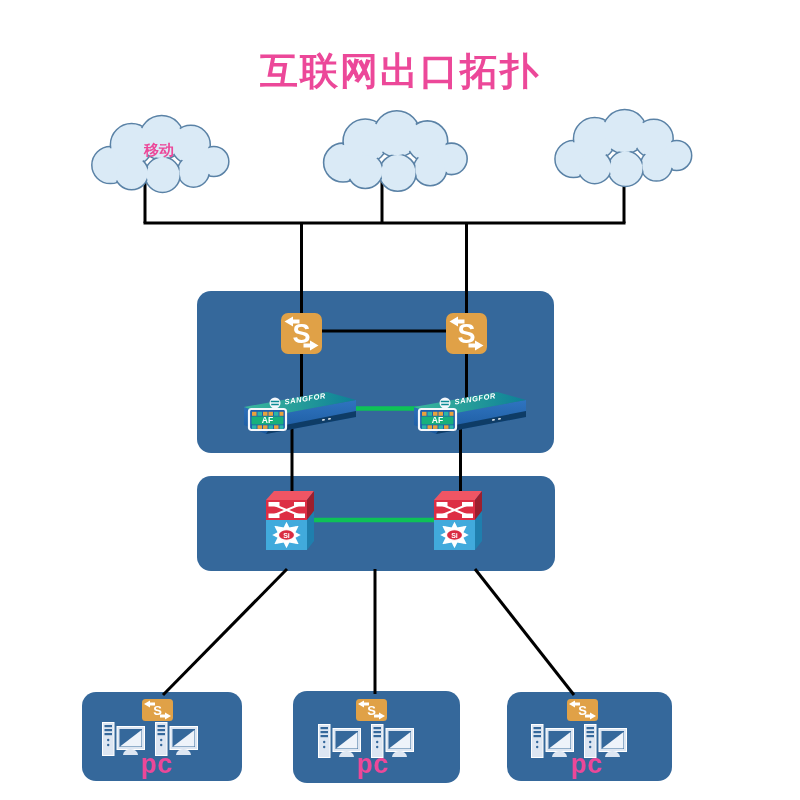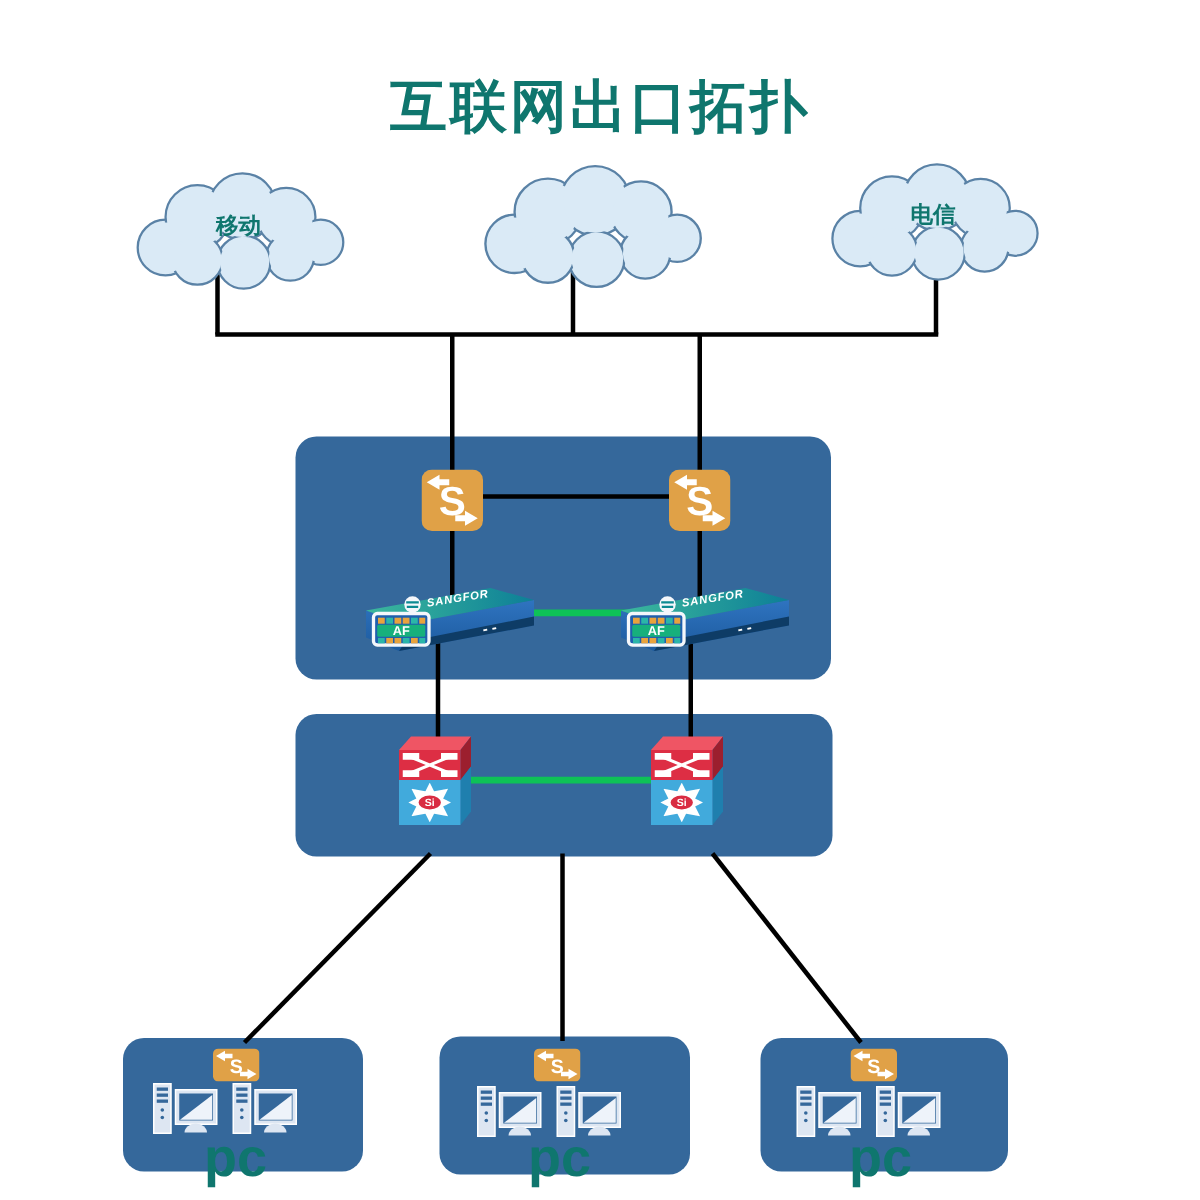--- a/index.html
+++ b/index.html
@@ -1,24 +1,24 @@
 <!DOCTYPE html>
 <html><head>
 <meta charset="utf-8">
 <style>
   html,body{margin:0;padding:0;background:#fff;}
   .canvas{position:relative;width:800px;height:800px;background:#ffffff;
           font-family:"Liberation Sans",sans-serif;overflow:hidden;}
   .panel{position:absolute;background:#35689b;border-radius:14px;z-index:10;}
   .lines{position:absolute;left:0;top:0;z-index:20;}
   .node{position:absolute;z-index:30;}
-  .lbl{position:absolute;z-index:40;color:#0f766e;text-align:center;}
+  .lbl{position:absolute;z-index:40;color:#ec4899;text-align:center;}
   .title{left:0;right:0;top:46px;font-size:38px;font-weight:700;letter-spacing:2px;}
   .cloud-lbl{font-size:15px;font-weight:700;}
-  .pc-lbl{font-size:36px;font-weight:600;}
+  .pc-lbl{font-size:27px;font-weight:600;font-family:Liberation Mono, monospace;}
   svg text{font-family:"Liberation Sans",sans-serif;}
 </style>
 </head>
 <body>
 
 <div class="canvas">
 
   <svg width="0" height="0" style="position:absolute" aria-hidden="true">
     <defs>
       <g id="cloud-shape-def">
@@ -82,21 +82,20 @@
     </svg>
   <div class="lbl cloud-lbl" style="left:80px;top:141px;width:158px;">移动</div>
 
   <svg class="node" style="left:305px;top:107px;" width="178" height="88" viewBox="0 0 170 95">
       <use href="#cloud-shape-def" xlink:href="#cloud-shape-def"></use>
     </svg>
 
   <svg class="node" style="left:547px;top:106px;" width="150" height="84" viewBox="0 0 170 95">
       <use href="#cloud-shape-def" xlink:href="#cloud-shape-def"></use>
     </svg>
-  <div class="lbl cloud-lbl" style="left:547px;top:134px;width:150px;">电信</div>
 
   <svg class="node" style="left:281px;top:313px;" width="41" height="41" viewBox="0 0 41 41">
     <rect width="41" height="41" rx="7" fill="#e0a147"></rect>
     <text x="20.5" y="30" font-size="27" font-weight="bold" fill="#fff" text-anchor="middle">S</text>
     <polygon points="3.5,8.5 12,3.5 12,13.5" fill="#fff"></polygon>
       <rect x="11" y="6.5" width="7.5" height="4" fill="#fff"></rect>
     <polygon points="37.5,32.5 29,27.5 29,37.5" fill="#fff"></polygon>
       <rect x="22.5" y="30.5" width="7.5" height="4" fill="#fff"></rect>
   </svg>
   <svg class="node" style="left:446px;top:313px;" width="41" height="41" viewBox="0 0 41 41">

